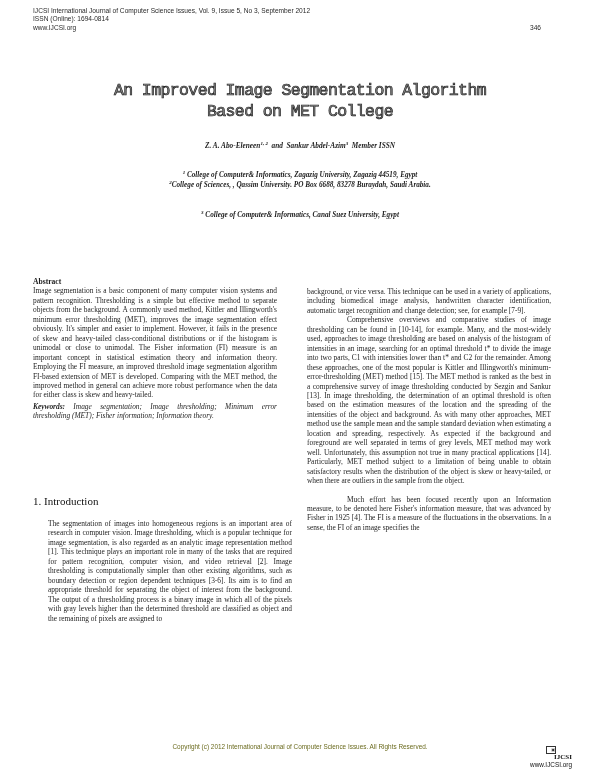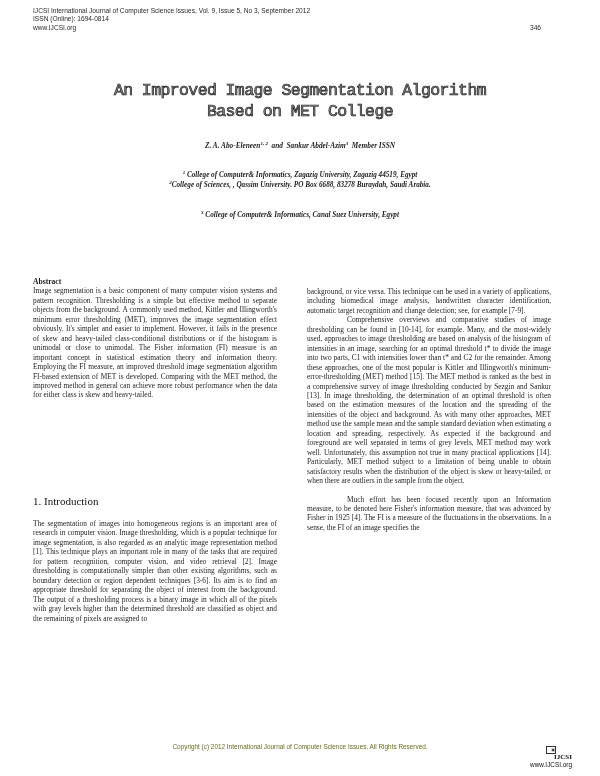--- a/index.html
+++ b/index.html
@@ -47,25 +47,26 @@
   &nbsp;<span>Member ISSN</span>
 </div>
 
 <div class="aff" style="top:168px"><sup>1</sup> <span>College of Computer&amp; Informatics, Zagazig University, Zagazig 44519, Egypt</span></div>
 <div class="aff" style="top:178px"><sup>2</sup><span>College of Sciences, , Qassim University.  PO Box 6688, 83278 Buraydah, Saudi Arabia.</span></div>
 <div class="aff" style="top:208px"><sup>3</sup> <span>College   of Computer&amp; Informatics, Canal Suez University, Egypt</span></div>
 
 <div class="col" style="left:33px; top:277px;">
   <p class="abs-h">Abstract</p>
   <p>Image segmentation is a basic component of many computer vision systems and pattern recognition. Thresholding is a simple but effective method to separate objects from the background. A commonly used method, Kittler and Illingworth's minimum error thresholding (MET), improves the image segmentation effect obviously. It's simpler and easier to implement. However, it fails in the presence of skew and heavy-tailed class-conditional distributions or if the histogram is unimodal or close to unimodal. The Fisher information (FI) measure is an important concept in statistical estimation theory and information theory. Employing the FI measure, an improved threshold image segmentation algorithm FI-based extension of MET is developed. Comparing with the MET method, the improved method in general can achieve more robust performance when the data for either class is skew and heavy-tailed.</p>
+  <p class="kw"><b>Keywords:</b> <span>Image segmentation; Image thresholding; Minimum error thresholding (MET); Fisher information; Information theory.</span></p>
 </div>
 
 <div class="sec">1. Introduction</div>
 
-<div class="col" style="left:33px; top:519px;">
+<div class="col" style="left:48px; top:519px;">
   <p>The segmentation of images into homogeneous regions is an important area of research in computer vision. Image thresholding, which is a popular technique for image segmentation, is also regarded as an analytic image representation method [1]. This technique plays an important role in many of the tasks that are required for pattern recognition, computer vision, and video retrieval [2]. Image thresholding is computationally simpler than other existing algorithms, such as boundary detection or region dependent techniques [3-6]. Its aim is to find an appropriate threshold for separating the object of interest from the background. The output of a thresholding process is a binary image in which all of the pixels with gray levels higher than the determined threshold are classified as object and the remaining of pixels are assigned to</p>
 </div>
 
 <div class="col" style="left:307px; top:287px;">
   <p>background, or vice versa. This technique can be used in a variety of applications, including biomedical image analysis, handwritten character identification, automatic target recognition and change detection; see, for example [7-9].</p>
   <p class="indent">Comprehensive overviews and comparative studies of image thresholding can be found in [10-14], for example. Many, and the most-widely used, approaches to image thresholding are based on analysis of the histogram of intensities in an image, searching for an optimal threshold t* to divide the image into two parts, C1 with intensities lower than t* and C2 for the remainder. Among these approaches, one of the most popular is Kittler and Illingworth's minimum-error-thresholding (MET) method [15]. The MET method is ranked as the best in a comprehensive survey of image thresholding conducted by Sezgin and Sankur [13]. In image thresholding, the determination of an optimal threshold is often based on the estimation measures of the location and the spreading of the intensities of the object and background. As with many other approaches, MET method use the sample mean and the sample standard deviation when estimating a location and spreading, respectively. As expected if the background and foreground are well separated in terms of grey levels, MET method may work well. Unfortunately, this assumption not true in many practical applications [14]. Particularly,  MET method subject to a limitation of being unable to obtain satisfactory results when the distribution of the object is skew or heavy-tailed, or when there are outliers in the sample from the object.</p>
   <p class="indent gap">Much effort has been focused recently upon an Information measure, to be denoted here Fisher's information measure, that was advanced by Fisher in 1925 [4]. The FI is a measure of the fluctuations in the observations. In a sense, the FI of an image specifies the</p>
 </div>
 
 <div class="footer">Copyright (c) 2012 International Journal of Computer Science Issues. All Rights Reserved.</div>

